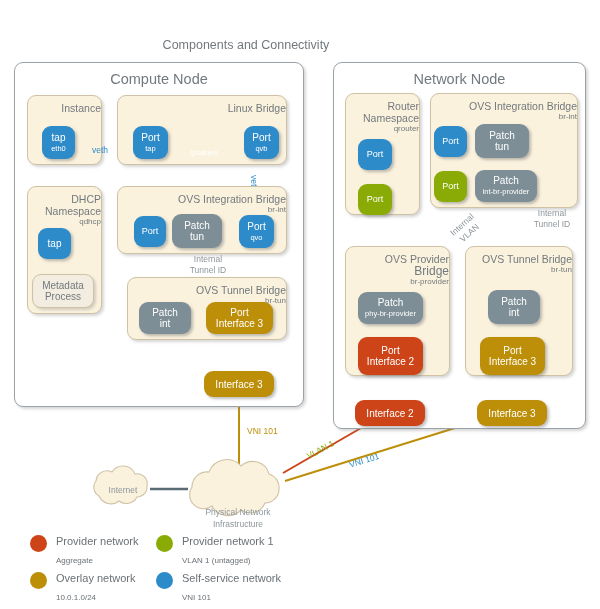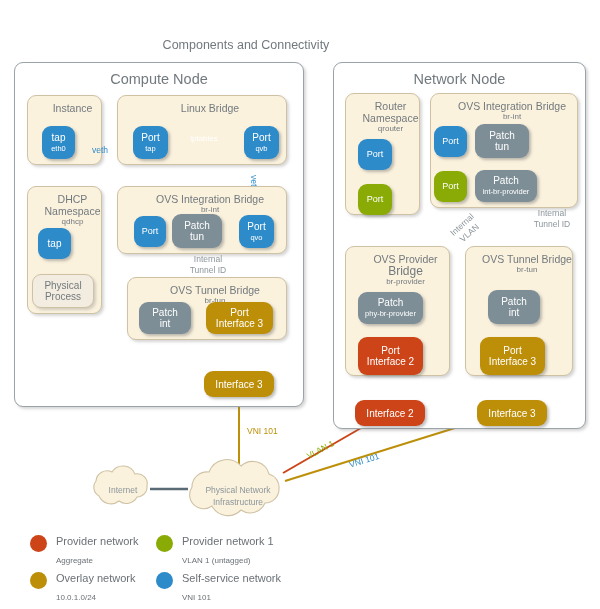--- a/index.html
+++ b/index.html
@@ -16,21 +16,21 @@
 
   
   .node{background:#ffffff;border:1.3px solid #9aa3a8;border-radius:9px;
         box-shadow:2px 2px 3px rgba(120,120,120,.30);}
   .node-title{position:absolute;left:0;top:8px;width:100%;text-align:center;
               font-size:14.5px;color:#72797e;}
 
   
   .box{background:#fbf2de;border:1.1px solid #cfc2a4;border-radius:9px;
        box-shadow:2px 2px 3px rgba(120,120,120,.30);}
-  .box-title{position:absolute;left:0;width:100%;text-align:center;color:#72797e;padding-left:8px;}
+  .box-title{position:absolute;left:0;width:100%;text-align:right;color:#72797e;}
   .bt1{top:6px;font-size:10.5px;line-height:12px;}
   .bt-sub{font-size:8px;display:block;line-height:10px;}
 
   
   .chip{border-radius:9px;display:flex;flex-direction:column;align-items:center;
         justify-content:center;color:#ffffff;text-align:right;line-height:11px;
         box-shadow:2px 2px 3px rgba(110,110,110,.45);}
   .chip .l1{font-size:10px;}
   .chip .l2{font-size:7.5px;}
   .chip.sm .l1{font-size:9px;}
@@ -134,41 +134,41 @@
 
   <div class="abs box" style="left:117px;top:95px;width:170px;height:70px;">
     <div class="box-title bt1">
       <span>Linux Bridge</span>
     </div>
   </div>
   <div class="abs chip blue" style="left:133px;top:126px;width:35px;height:33px;">
     <span class="l1">Port</span>
     <span class="l2">tap</span>
   </div>
-  <div class="abs lbl ctr" style="left:178px;top:134px;width:52px;color:#ffffff;font-size:8px;">iptables</div>
+  <div class="abs lbl ctr" style="left:178px;top:148px;width:52px;color:#ffffff;font-size:8px;">iptables</div>
   <div class="abs chip blue" style="left:244px;top:126px;width:35px;height:33px;">
     <span class="l1">Port</span>
     <span class="l2">qvb</span>
   </div>
 
   <div class="abs lbl lbl-blue" style="left:92px;top:145px;">veth</div>
   <div class="abs lbl lbl-blue" style="left:259px;top:175px;transform:rotate(90deg);transform-origin:0 0;">veth</div>
 
   <div class="abs box" style="left:27px;top:186px;width:75px;height:128px;">
     <div class="box-title bt1">
       <span>DHCP</span>
       <span class="bt-sub" style="font-size:10.5px;line-height:12px;">Namespace</span>
       <span class="bt-sub">qdhcp</span>
     </div>
   </div>
   <div class="abs chip blue" style="left:38px;top:228px;width:33px;height:31px;">
     <span class="l1">tap</span>
   </div>
   <div class="abs chip cream" style="left:32px;top:274px;width:62px;height:34px;">
-    <span class="l1">Physical</span>
+    <span class="l1">Metadata</span>
     <span class="l1">Process</span>
   </div>
 
   <div class="abs box" style="left:117px;top:186px;width:170px;height:68px;">
     <div class="box-title bt1">
       <span>OVS Integration Bridge</span>
       <span class="bt-sub">br-int</span>
     </div>
   </div>
   <div class="abs chip blue sm" style="left:134px;top:216px;width:32px;height:31px;">
@@ -287,21 +287,21 @@
   </div>
 
   <div class="abs chip red" style="left:355px;top:400px;width:70px;height:26px;">
     <span class="l1">Interface 2</span>
   </div>
   <div class="abs chip gold" style="left:477px;top:400px;width:70px;height:26px;">
     <span class="l1">Interface 3</span>
   </div>
 
   <div class="abs lbl ctr lbl-grey" style="left:93px;top:485px;width:60px;">Internet</div>
-  <div class="abs lbl ctr lbl-grey" style="left:188px;top:484px;width:100px;line-height:12px;">
+  <div class="abs lbl ctr lbl-grey" style="left:188px;top:506px;width:100px;line-height:12px;">
     <span>Physical Network</span><br>
     <span>Infrastructure</span>
   </div>
 
   <div class="abs lbl lbl-gold" style="left:247px;top:426px;">VNI 101</div>
   <div class="abs lbl lbl-olive" style="left:305px;top:452px;transform:rotate(-28deg);transform-origin:0 0;">VLAN 1</div>
   <div class="abs lbl lbl-blue" style="left:348px;top:460px;transform:rotate(-17deg);transform-origin:0 0;">VNI 101</div>
 
   <div class="abs" id="legend">
     <div class="lg-item" style="left:0;top:0;">

